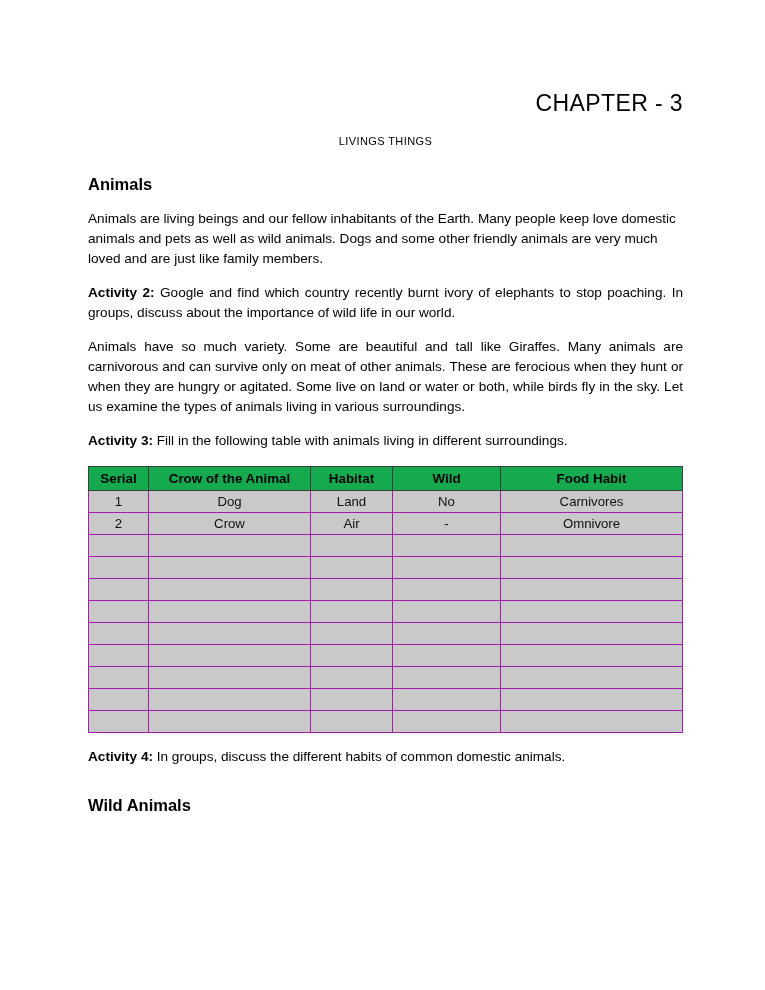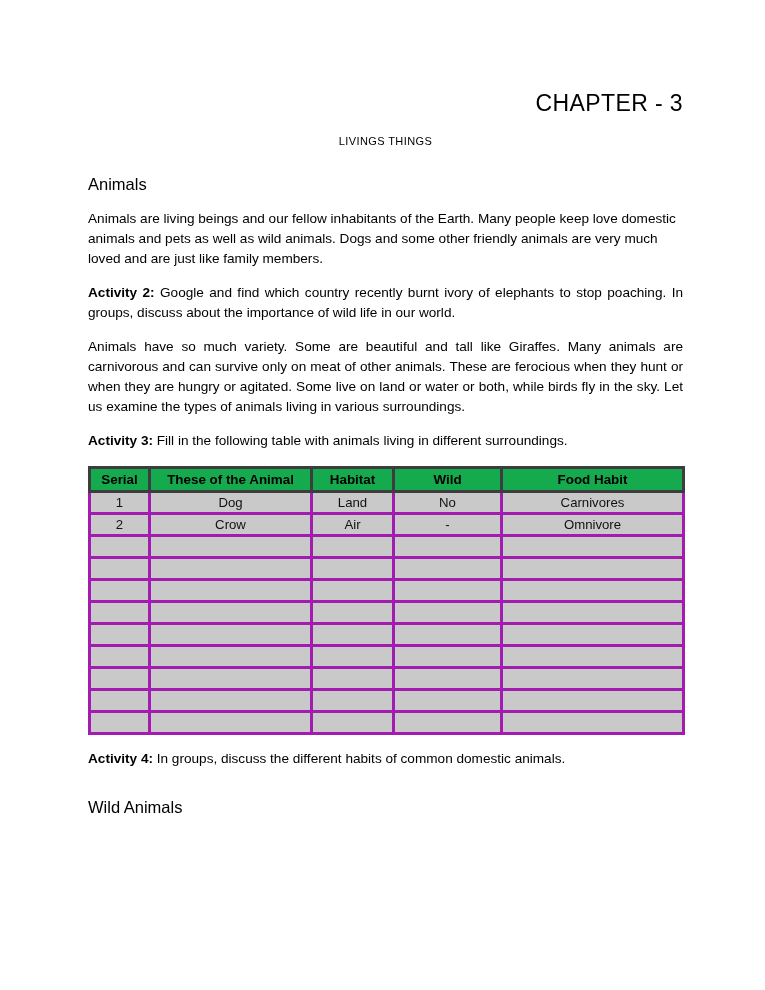--- a/index.html
+++ b/index.html
@@ -45,21 +45,21 @@
     font-weight: 400;
     letter-spacing: 0.4px;
     margin: 0;
     padding-top: 17px;
     line-height: 1.2;
   }
 
   
   .section-heading {
     font-size: 16.5px;
-    font-weight: 400;
+    font-weight: 700;
     margin: 0;
     line-height: 1.3;
   }
   .h-animals { padding-top: 26px; }
   .h-wild { padding-top: 28px; }
 
   
   p.body {
     font-size: 13.6px;
     line-height: 1.47;
@@ -86,21 +86,21 @@
     font-size: 13.2px;
   }
   table.animals-table col.c-serial  { width: 60px; }
   table.animals-table col.c-name    { width: 162px; }
   table.animals-table col.c-habitat { width: 82px; }
   table.animals-table col.c-wild    { width: 108px; }
   table.animals-table col.c-food    { width: 182px; }
 
   table.animals-table th,
   table.animals-table td {
-    border: 3px solid #a21caf;
+    border: 1px solid #a21caf;
     height: 22px;
     text-align: center;
     vertical-align: middle;
     padding: 0 2px;
     box-sizing: border-box;
     overflow: hidden;
     white-space: nowrap;
   }
   table.animals-table thead th {
     background: #16aa4f;
@@ -145,21 +145,21 @@
         <colgroup>
           <col class="c-serial">
           <col class="c-name">
           <col class="c-habitat">
           <col class="c-wild">
           <col class="c-food">
         </colgroup>
         <thead>
           <tr>
             <th>Serial</th>
-            <th>These of the Animal</th>
+            <th>Crow of the Animal</th>
             <th>Habitat</th>
             <th>Wild</th>
             <th>Food Habit</th>
           </tr>
         </thead>
         <tbody id="animals-table-body">
 
         <tr>
               <td>1</td>
               <td>Dog</td>

